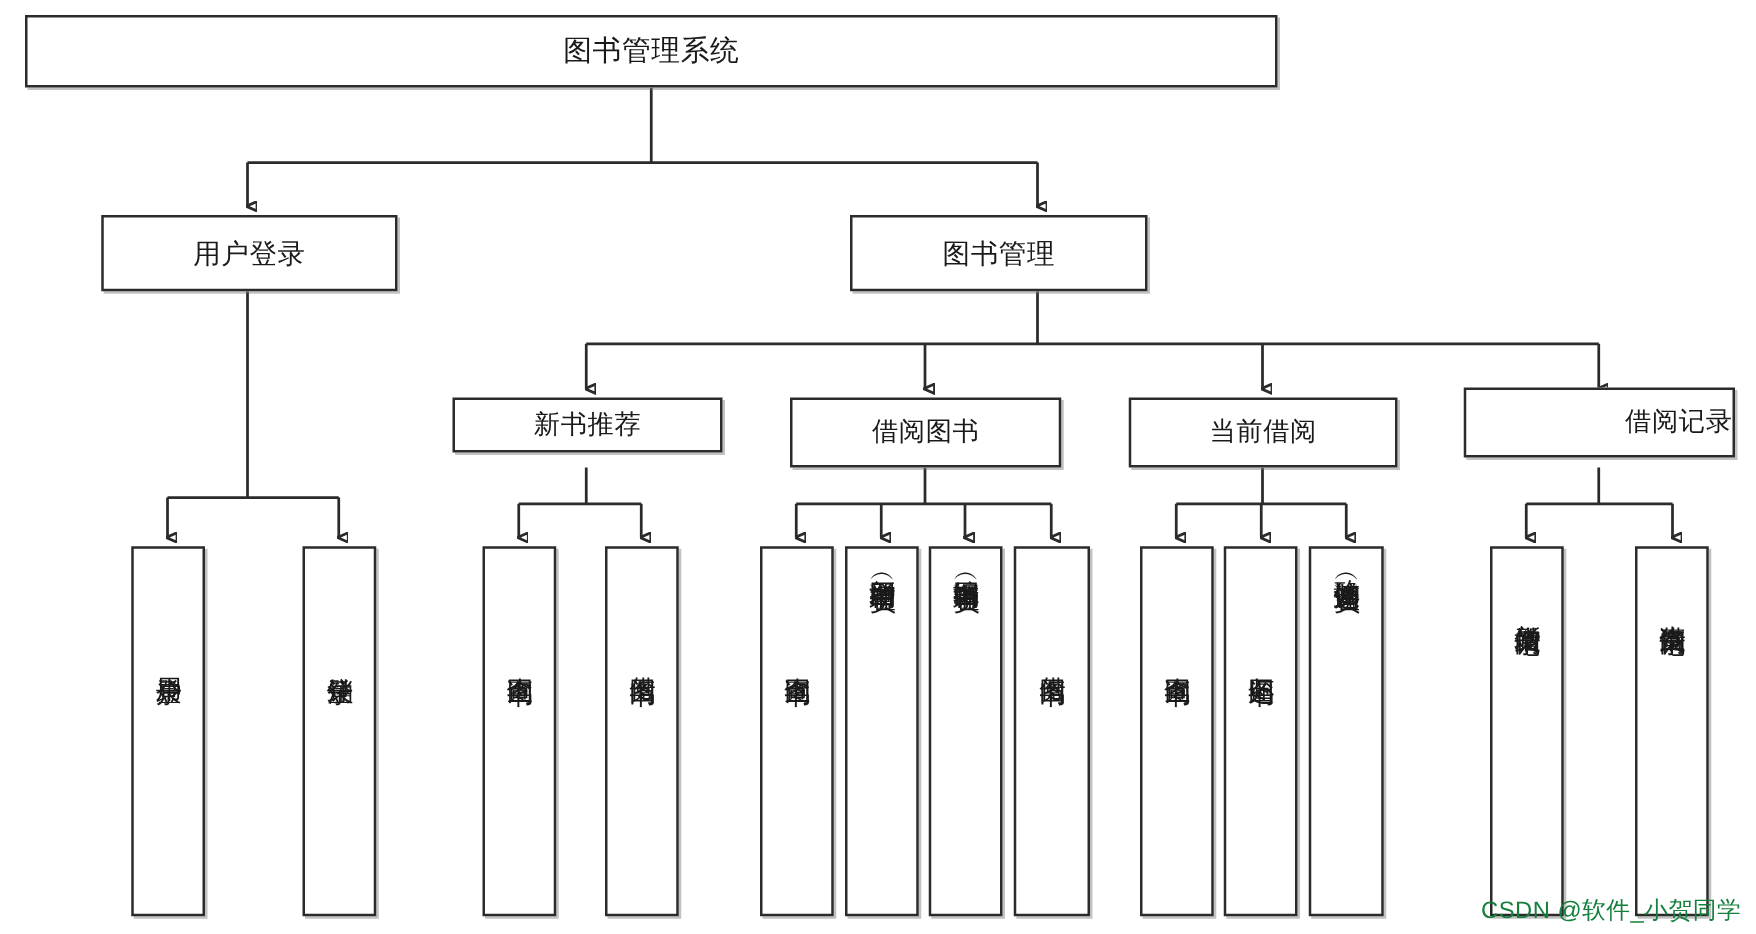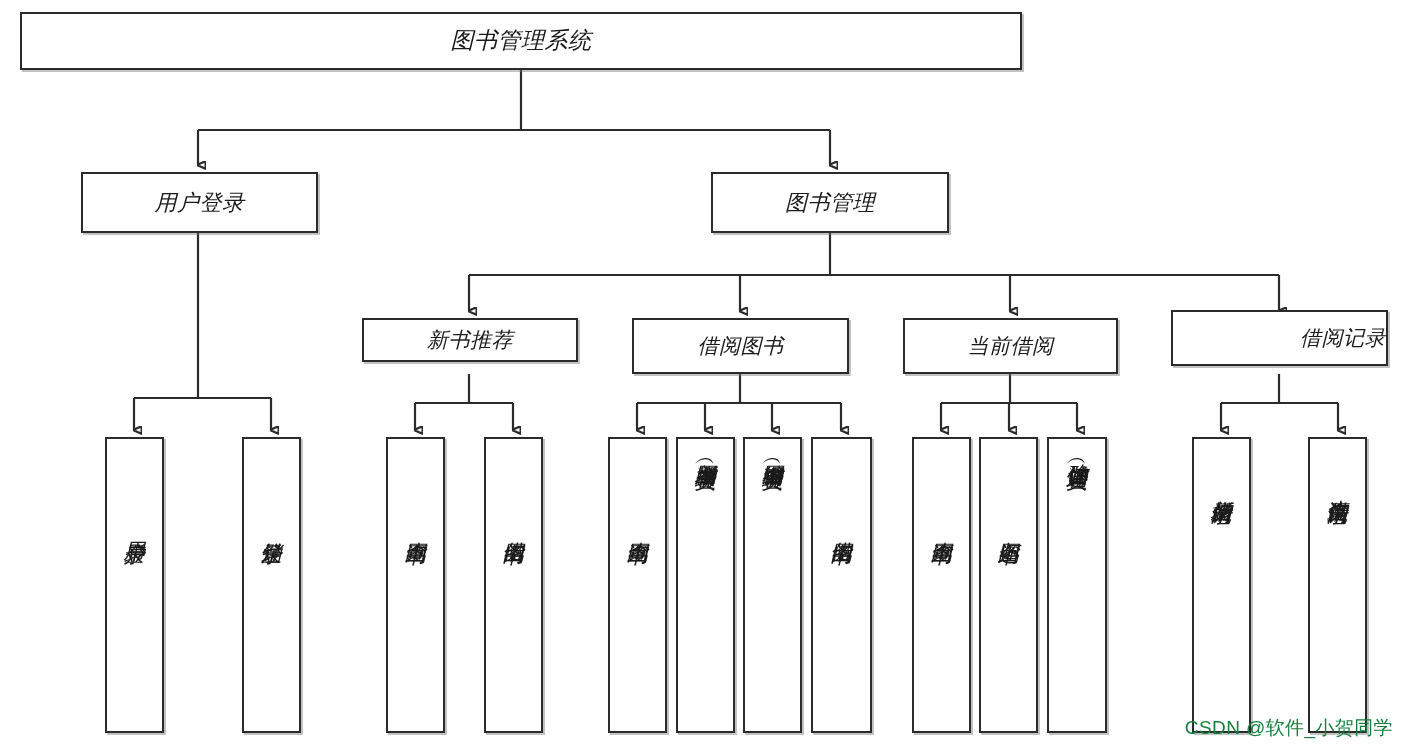--- a/index.html
+++ b/index.html
@@ -23,21 +23,20 @@
   }
   .node {
     position: absolute;
     box-sizing: border-box;
     background: #ffffff;
     border: 2px solid #2b2b2b;
     display: flex;
     align-items: center;
     justify-content: center;
     box-shadow: 2px 2px 0 rgba(120,120,120,0.45);
-    font-style: italic;
   }
   .node-label {
     color: #1a1a1a;
     font-size: 22px;
     line-height: 1.18;
     letter-spacing: 0.5px;
     white-space: nowrap;
     text-align: center;
   }
   .node.vertical .node-label {
@@ -133,21 +132,21 @@
   </svg>
 
   <div class="node root" style="left:20px; top:12px; width:1002px; height:58px;">
     <span class="node-label">图书管理系统</span>
   </div>
 
   <div class="node level2" style="left:81px; top:172px; width:237px; height:61px;">
     <span class="node-label">用户登录</span>
   </div>
 
-  <div class="node level2" style="left:711px; top:172px; width:238px; height:61px;">
+  <div class="node level2" style="left:680px; top:172px; width:238px; height:61px;">
     <span class="node-label">图书管理</span>
   </div>
 
   <div class="node level3" style="left:362px; top:318px; width:216px; height:44px;">
     <span class="node-label">新书推荐</span>
   </div>
 
   <div class="node level3" style="left:632px; top:318px; width:217px; height:56px;">
     <span class="node-label">借阅图书</span>
   </div>

